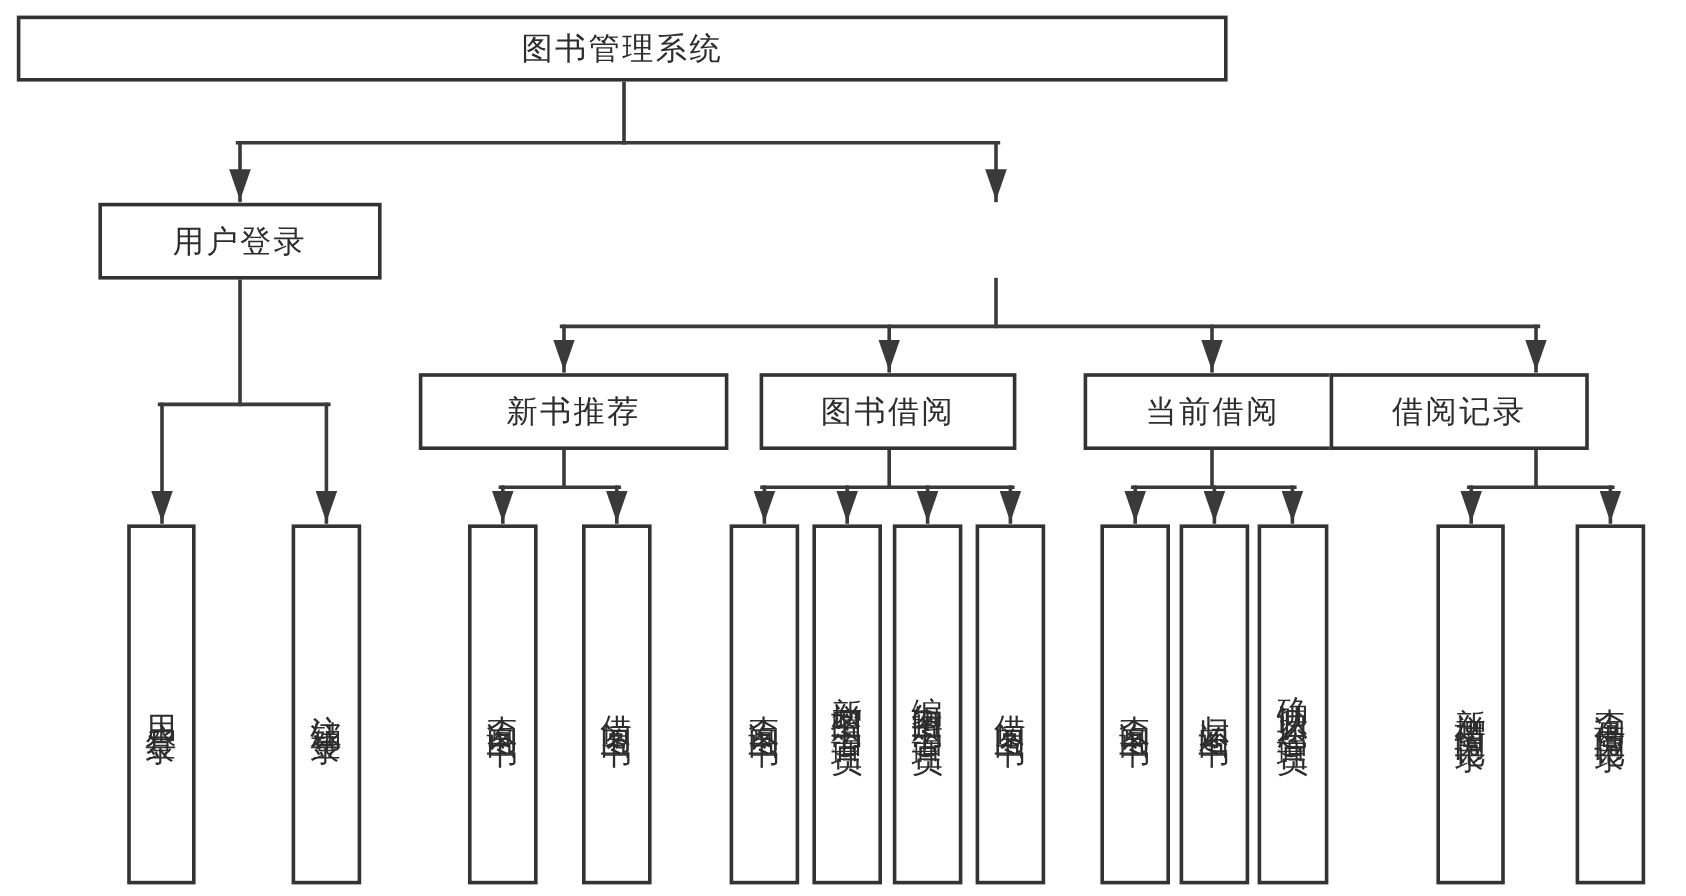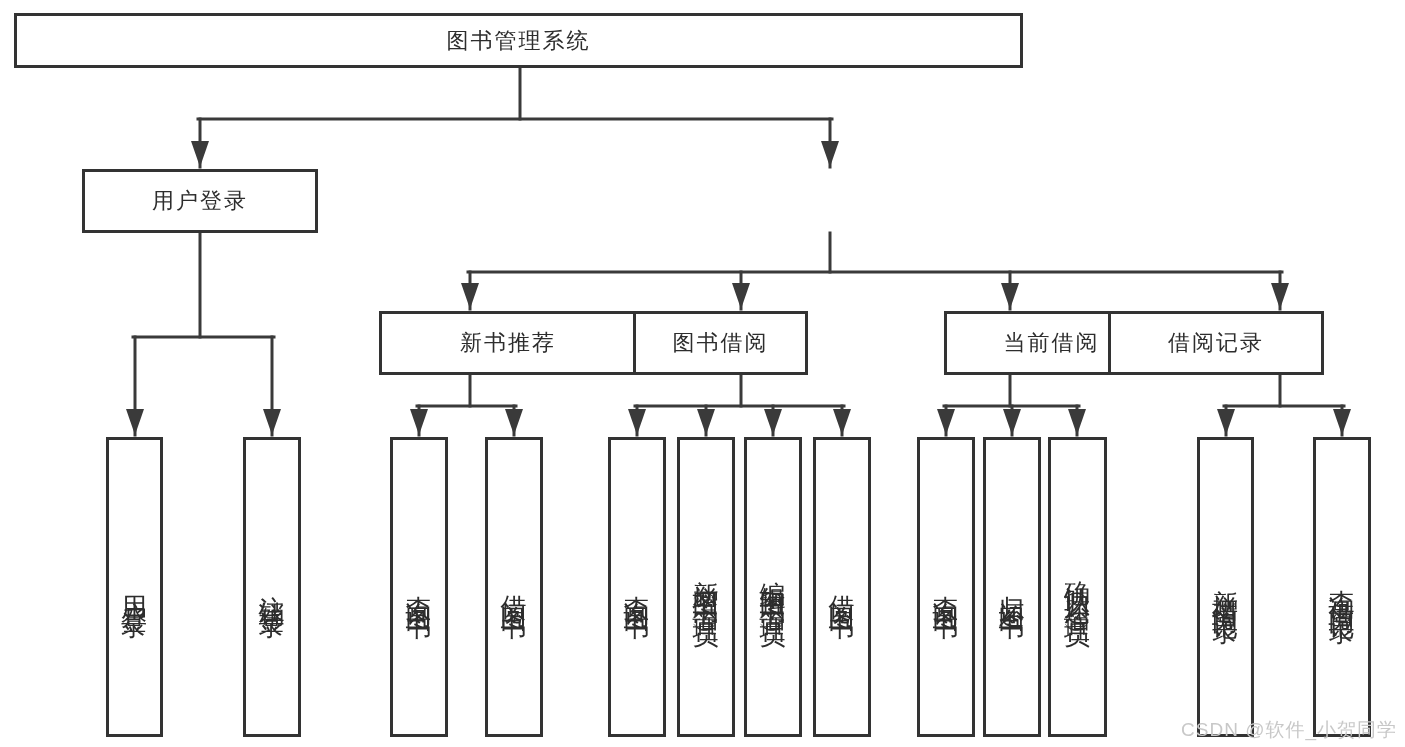--- a/index.html
+++ b/index.html
@@ -16,21 +16,21 @@
     position:absolute;
     box-sizing:border-box;
     border:3px solid #333333;
     background:#ffffff;
     display:flex;
     align-items:center;
     justify-content:center;
     color:#2d2d2d;
   }
   .box .label{
-    font-size:22px;
+    font-size:26px;
     letter-spacing:2px;
     white-space:nowrap;
   }
   .vbox .label{
     writing-mode:vertical-rl;
     text-orientation:mixed;
     font-size:26px;
     letter-spacing:6px;
     line-height:1;
     white-space:nowrap;
@@ -112,27 +112,27 @@
   </svg>
 
   <div class="box" style="left:14px;top:13px;width:1009px;height:55px">
     <span class="label">图书管理系统</span>
   </div>
 
   <div class="box" style="left:82px;top:169px;width:236px;height:64px">
     <span class="label">用户登录</span>
   </div>
 
-  <div class="box" style="left:379px;top:311px;width:258px;height:64px">
+  <div class="box" style="left:349px;top:311px;width:258px;height:64px">
     <span class="label">新书推荐</span>
   </div>
-  <div class="box" style="left:633px;top:311px;width:175px;height:64px">
+  <div class="box" style="left:633px;top:311px;width:214px;height:64px">
     <span class="label">图书借阅</span>
   </div>
-  <div class="box" style="left:944px;top:311px;width:215px;height:64px">
+  <div class="box" style="left:903px;top:311px;width:215px;height:64px">
     <span class="label">当前借阅</span>
   </div>
   <div class="box" style="left:1108px;top:311px;width:216px;height:64px">
     <span class="label">借阅记录</span>
   </div>
 
   <div class="box vbox" style="left:106px;top:437px;width:57px;height:300px">
     <span class="label">用户登录</span>
   </div>
   <div class="box vbox" style="left:243px;top:437px;width:58px;height:300px">
@@ -169,15 +169,14 @@
     <span class="label">确认归还（管理员）</span>
   </div>
 
   <div class="box vbox" style="left:1197px;top:437px;width:57px;height:300px">
     <span class="label">新增借阅记录</span>
   </div>
   <div class="box vbox" style="left:1313px;top:437px;width:58px;height:300px">
     <span class="label">查询借阅记录</span>
   </div>
 
-  <div class="watermark">CSDN @软件_小贺同学</div>
 
 </div>
 
 </body></html>

